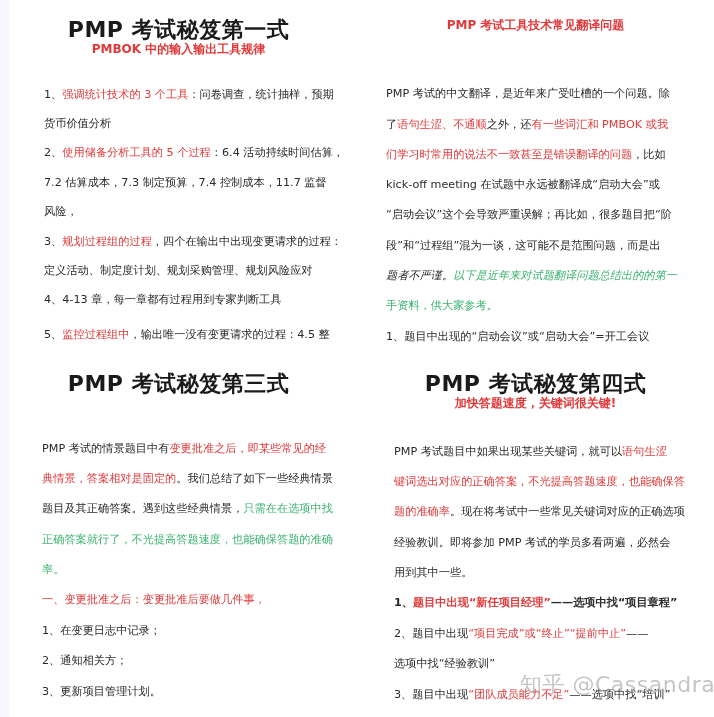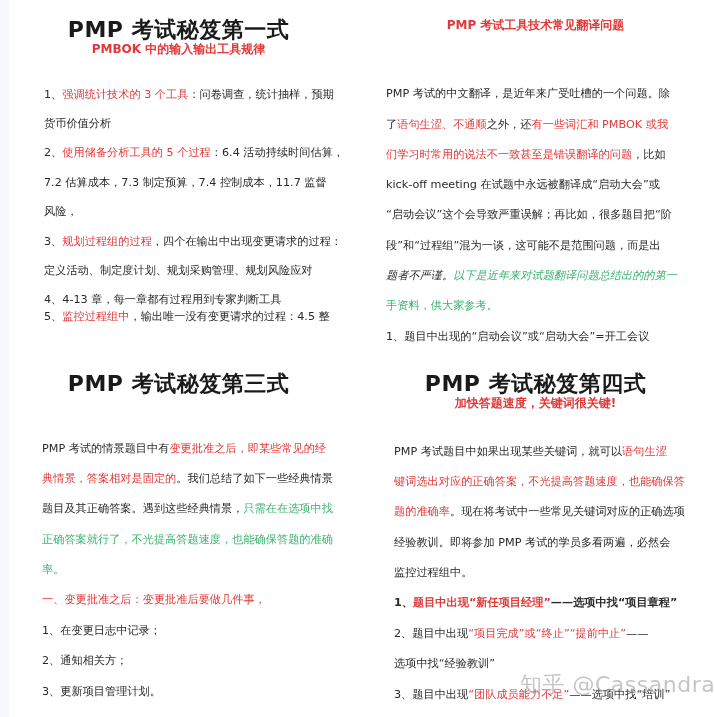--- a/index.html
+++ b/index.html
@@ -45,21 +45,21 @@
   </div>
   <div class="body" style="left:44px;top:88px;">
       <div class="line" style="top: 0px;"><span class="dark">1、</span><span class="red">强调统计技术的 3 个工具</span><span class="dark">：问卷调查，统计抽样，预期</span></div>
       <div class="line" style="top: 29px;"><span class="dark">货币价值分析</span></div>
       <div class="line" style="top: 58px;"><span class="dark">2、</span><span class="red">使用储备分析工具的 5 个过程</span><span class="dark">：6.4  活动持续时间估算，</span></div>
       <div class="line" style="top: 88px;"><span class="dark">7.2  估算成本，7.3  制定预算，7.4  控制成本，11.7  监督</span></div>
       <div class="line" style="top: 117px;"><span class="dark">风险，</span></div>
       <div class="line" style="top: 147px;"><span class="dark">3、</span><span class="red">规划过程组的过程</span><span class="dark">，四个在输出中出现变更请求的过程：</span></div>
       <div class="line" style="top: 176px;"><span class="dark">定义活动、制定度计划、规划采购管理、规划风险应对</span></div>
       <div class="line" style="top: 205px;"><span class="dark">4、4-13 章，每一章都有过程用到专家判断工具</span></div>
-      <div class="line" style="top: 222px; text-align: right;"><span class="dark">5、</span><span class="red">监控过程组中</span><span class="dark">，输出唯一没有变更请求的过程：4.5  整</span></div>
+      <div class="line" style="top: 240px; text-align: right;"><span class="dark">5、</span><span class="red">监控过程组中</span><span class="dark">，输出唯一没有变更请求的过程：4.5  整</span></div>
     </div>
 </section>
 
 <section class="panel" id="p2">
   <div style="position:absolute;left:0;top:16px;width:357px;">
     <div class="subtitle red">PMP  考试工具技术常见翻译问题</div>
   </div>
   <div class="body" style="left:29px;top:87px;">
       <div class="line" style="top: 0px;"><span class="dark">PMP  考试的中文翻译，是近年来广受吐槽的一个问题。除</span></div>
       <div class="line" style="top: 31px;"><span class="dark">了</span><span class="red">语句生涩、不通顺</span><span class="dark">之外，还</span><span class="red">有一些词汇和  PMBOK  或我</span></div>
@@ -93,21 +93,21 @@
 <section class="panel" id="p4">
   <div style="position:absolute;left:0;top:14px;width:357px;">
     <div class="title">PMP  考试秘笈第四式</div>
     <div class="subtitle red">加快答题速度，关键词很关键!</div>
   </div>
   <div class="body" style="left:37px;top:85px;">
       <div class="line" style="top: 0px;"><span class="dark">PMP  考试题目中如果出现某些关键词，就可以</span><span class="red">语句生涩</span></div>
       <div class="line" style="top: 30px;"><span class="red">键词选出对应的正确答案，不光提高答题速度，也能确保答</span></div>
       <div class="line" style="top: 60px;"><span class="red">题的准确率</span><span class="dark">。现在将考试中一些常见关键词对应的正确选项</span></div>
       <div class="line" style="top: 91px;"><span class="dark">经验教训。即将参加  PMP  考试的学员多看两遍，必然会</span></div>
-      <div class="line" style="top: 121px;"><span class="dark">监控过程组中。</span></div>
+      <div class="line" style="top: 121px;"><span class="dark">用到其中一些。</span></div>
       <div class="line" style="top: 151px; font-weight: bold;"><span class="dark">1、</span><span class="red">题目中出现“新任项目经理”</span><span class="dark">——选项中找“项目章程”</span></div>
       <div class="line" style="top: 182px;"><span class="dark">2、题目中出现</span><span class="red">“项目完成”或“终止”“提前中止”</span><span class="dark">——</span></div>
       <div class="line" style="top: 212px;"><span class="dark">选项中找“经验教训”</span></div>
       <div class="line" style="top: 243px;"><span class="dark">3、题目中出现</span><span class="red">“团队成员能力不足”</span><span class="dark">——选项中找“培训”</span></div>
     </div>
 </section>
 
 <div class="watermark">知乎 @Cassandra</div>
 
 </body></html>

